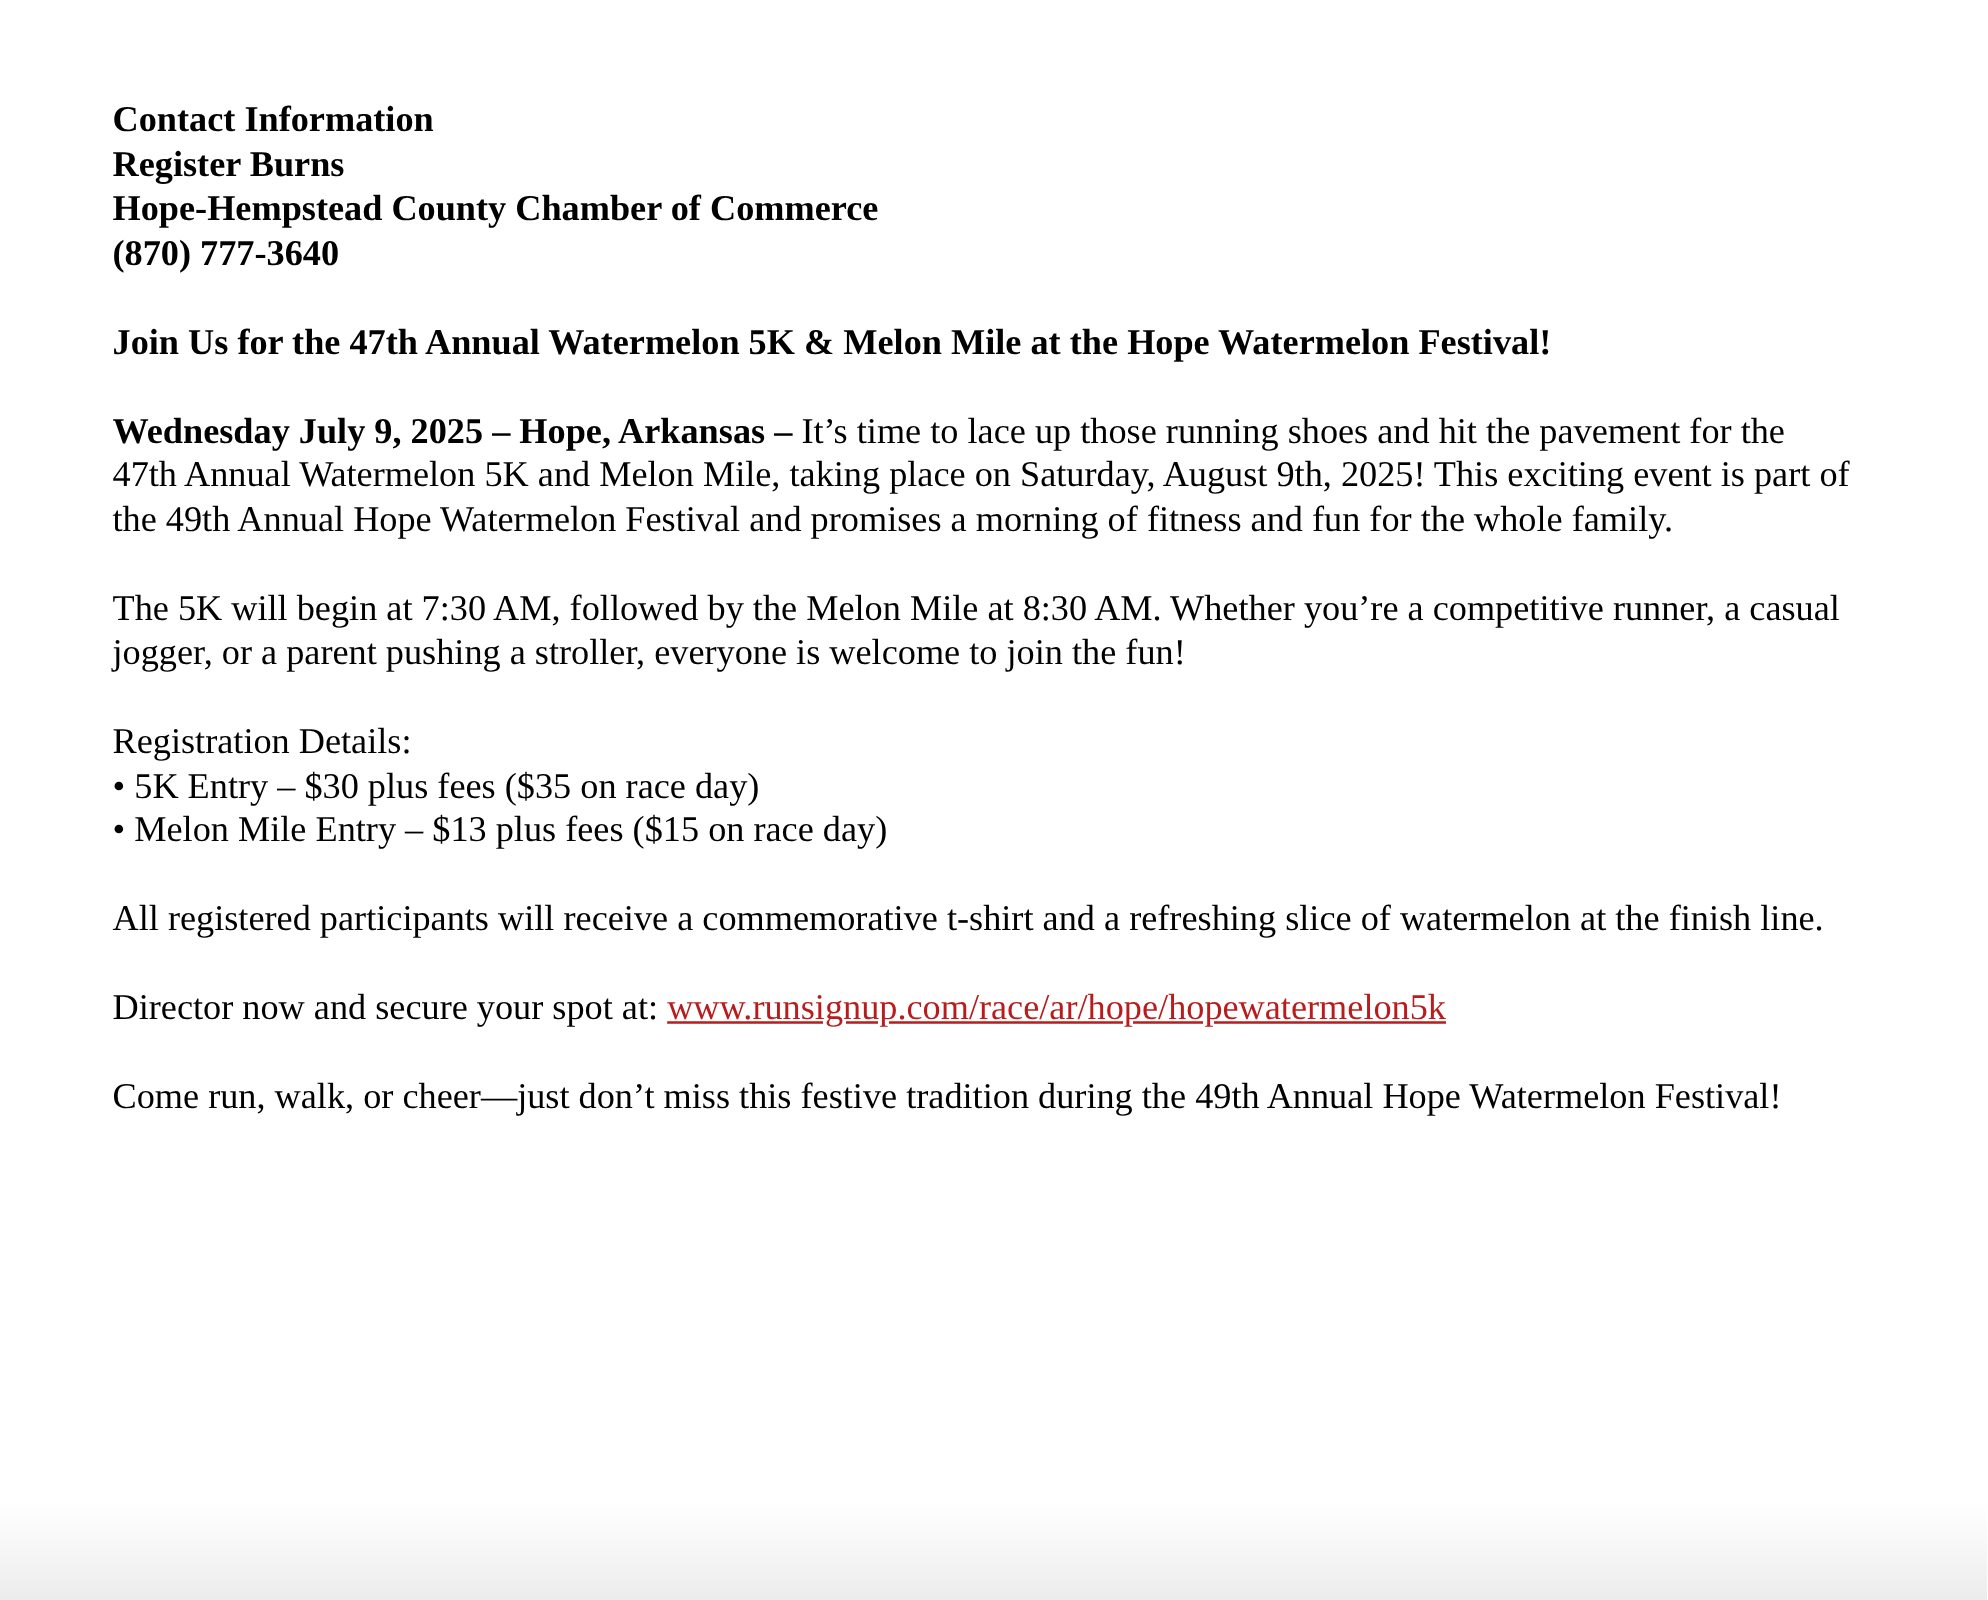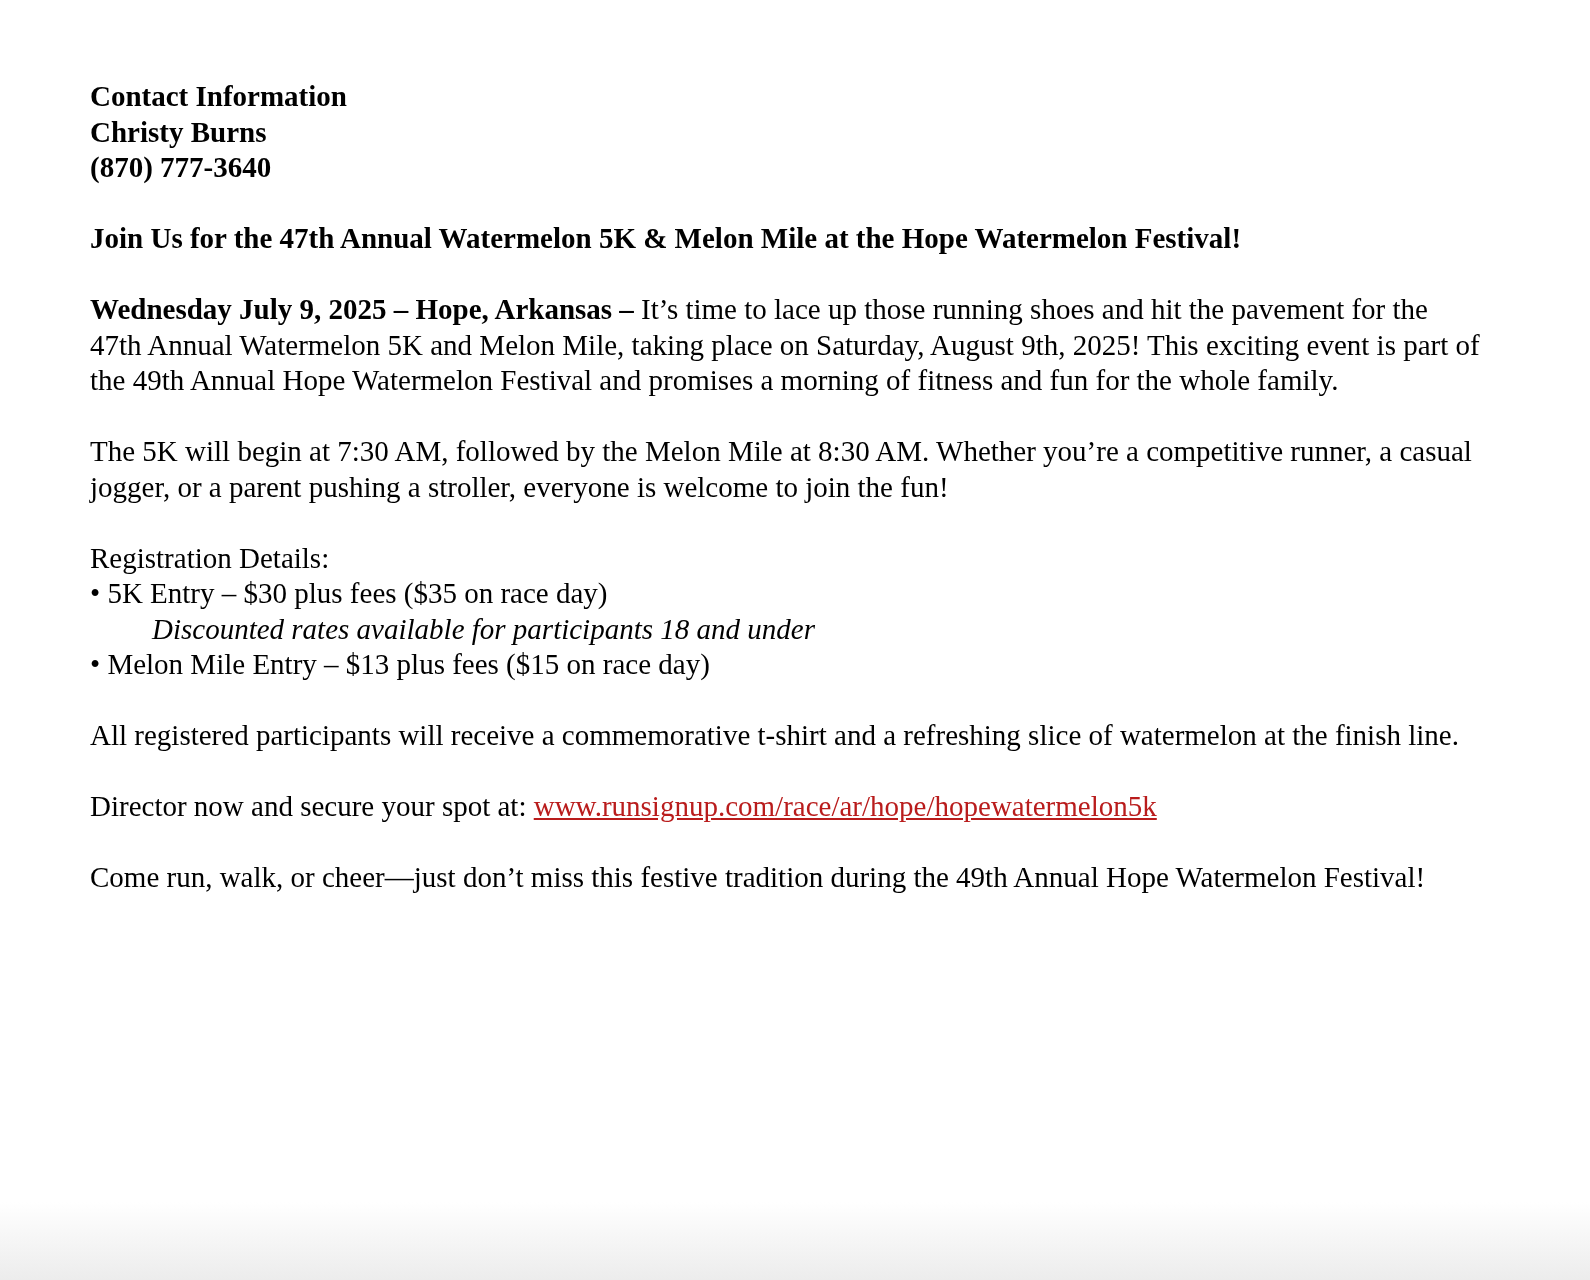--- a/index.html
+++ b/index.html
@@ -48,39 +48,39 @@
   }
 </style>
 </head>
 <body>
 
 <div class="page">
   <div class="content">
 
     <div class="block">
       <div class="contact-line">Contact Information</div>
-      <div class="contact-line">Christy Burns</div>
+      <div class="contact-line">Register Burns</div>
+      <div class="contact-line">Hope-Hempstead County Chamber of Commerce</div>
       <div class="contact-line">(870) 777-3640</div>
     </div>
 
     <div class="block headline">Join Us for the 47th Annual Watermelon 5K &amp; Melon Mile at the Hope Watermelon Festival!</div>
 
     <div class="block">
       <span class="bold">Wednesday July 9, 2025 – Hope, Arkansas –</span><span> It’s time to lace up those running shoes and hit the pavement for the 47th Annual Watermelon 5K and Melon Mile, taking place on Saturday, August 9th, 2025! This exciting event is part of the 49th Annual Hope Watermelon Festival and promises a morning of fitness and fun for the whole family.</span>
     </div>
 
     <div class="block">The 5K will begin at 7:30 AM, followed by the Melon Mile at 8:30 AM. Whether you’re a competitive runner, a casual jogger, or a parent pushing a stroller, everyone is welcome to join the fun!</div>
 
     <div class="block">
       <div>Registration Details:</div>
       <div class="bullet-line">
         <span class="bullet">•</span>
         <span>5K Entry – $30 plus fees ($35 on race day)</span>
       </div>
-      <div class="bullet-note">Discounted rates available for participants 18 and under</div>
       <div class="bullet-line">
         <span class="bullet">•</span>
         <span>Melon Mile Entry – $13 plus fees ($15 on race day)</span>
       </div>
     </div>
 
     <div class="block">All registered participants will receive a commemorative t-shirt and a refreshing slice of watermelon at the finish line.</div>
 
     <div class="block">
       <span>Director now and secure your spot at: </span><a href="#" class="doc-link">www.runsignup.com/race/ar/hope/hopewatermelon5k</a>

